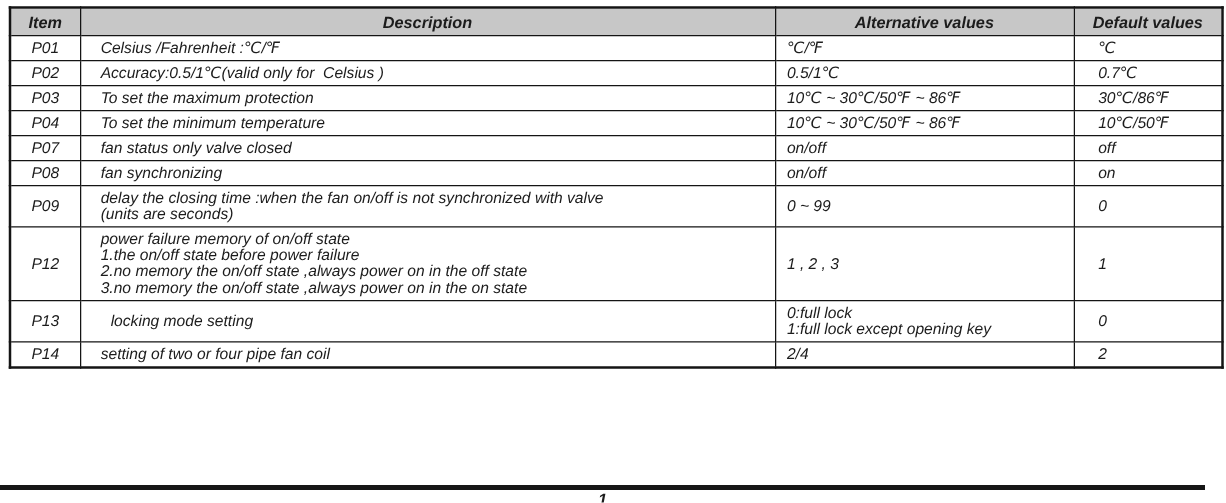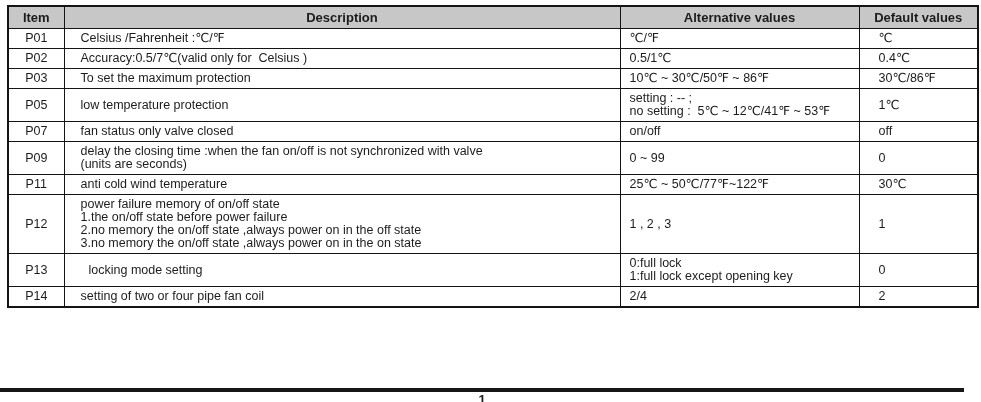--- a/index.html
+++ b/index.html
@@ -10,20 +10,21 @@
     height: 402px;
     overflow: hidden;
     font-family: "Liberation Sans", "DejaVu Sans", sans-serif;
     color: #1c1c1c;
   }
   .page {
     position: relative;
     width: 981px;
     height: 402px;
     background: #ffffff;
+    font-style: italic;
   }
   table.params {
     position: absolute;
     left: 7px;
     top: 5px;
     width: 970px;
     border-collapse: collapse;
     table-layout: fixed;
     border: 2px solid #141414;
   }
@@ -106,78 +107,77 @@
             <div class="line">Celsius /Fahrenheit :℃/℉</div>
           </td>
           <td class="col-alt">
             <div class="line">℃/℉</div>
           </td>
           <td class="col-def">℃</td>
         </tr>
         <tr>
           <td class="col-item">P02</td>
           <td class="col-desc">
-            <div class="line">Accuracy:0.5/7℃(valid only for  Celsius )</div>
+            <div class="line">Accuracy:0.5/1℃(valid only for  Celsius )</div>
           </td>
           <td class="col-alt">
             <div class="line">0.5/1℃</div>
           </td>
-          <td class="col-def">0.4℃</td>
+          <td class="col-def">0.7℃</td>
         </tr>
         <tr>
           <td class="col-item">P03</td>
           <td class="col-desc">
             <div class="line">To set the maximum protection</div>
           </td>
           <td class="col-alt">
             <div class="line">10℃ ~ 30℃/50℉ ~ 86℉</div>
           </td>
           <td class="col-def">30℃/86℉</td>
         </tr>
         <tr>
-          <td class="col-item">P05</td>
-          <td class="col-desc">
-            <div class="line">low temperature protection</div>
-          </td>
-          <td class="col-alt">
-            <div class="line">setting : -- ;</div>
-            <div class="line">no setting :  5℃ ~ 12℃/41℉ ~ 53℉</div>
-          </td>
-          <td class="col-def">1℃</td>
+          <td class="col-item">P04</td>
+          <td class="col-desc">
+            <div class="line">To set the minimum temperature</div>
+          </td>
+          <td class="col-alt">
+            <div class="line">10℃ ~ 30℃/50℉ ~ 86℉</div>
+          </td>
+          <td class="col-def">10℃/50℉</td>
         </tr>
         <tr>
           <td class="col-item">P07</td>
           <td class="col-desc">
             <div class="line">fan status only valve closed</div>
           </td>
           <td class="col-alt">
             <div class="line">on/off</div>
           </td>
           <td class="col-def">off</td>
+        </tr>
+        <tr>
+          <td class="col-item">P08</td>
+          <td class="col-desc">
+            <div class="line">fan synchronizing</div>
+          </td>
+          <td class="col-alt">
+            <div class="line">on/off</div>
+          </td>
+          <td class="col-def">on</td>
         </tr>
         <tr>
           <td class="col-item">P09</td>
           <td class="col-desc">
             <div class="line">delay the closing time :when the fan on/off is not synchronized with valve</div>
             <div class="line">(units are seconds)</div>
           </td>
           <td class="col-alt">
             <div class="line">0 ~ 99</div>
           </td>
           <td class="col-def">0</td>
-        </tr>
-        <tr>
-          <td class="col-item">P11</td>
-          <td class="col-desc">
-            <div class="line">anti cold wind temperature</div>
-          </td>
-          <td class="col-alt">
-            <div class="line">25℃ ~ 50℃/77℉~122℉</div>
-          </td>
-          <td class="col-def">30℃</td>
         </tr>
         <tr>
           <td class="col-item">P12</td>
           <td class="col-desc">
             <div class="line">power failure memory of on/off state</div>
             <div class="line">1.the on/off state before power failure</div>
             <div class="line">2.no memory the on/off state ,always power on in the off state</div>
             <div class="line">3.no memory the on/off state ,always power on in the on state</div>
           </td>
           <td class="col-alt">

